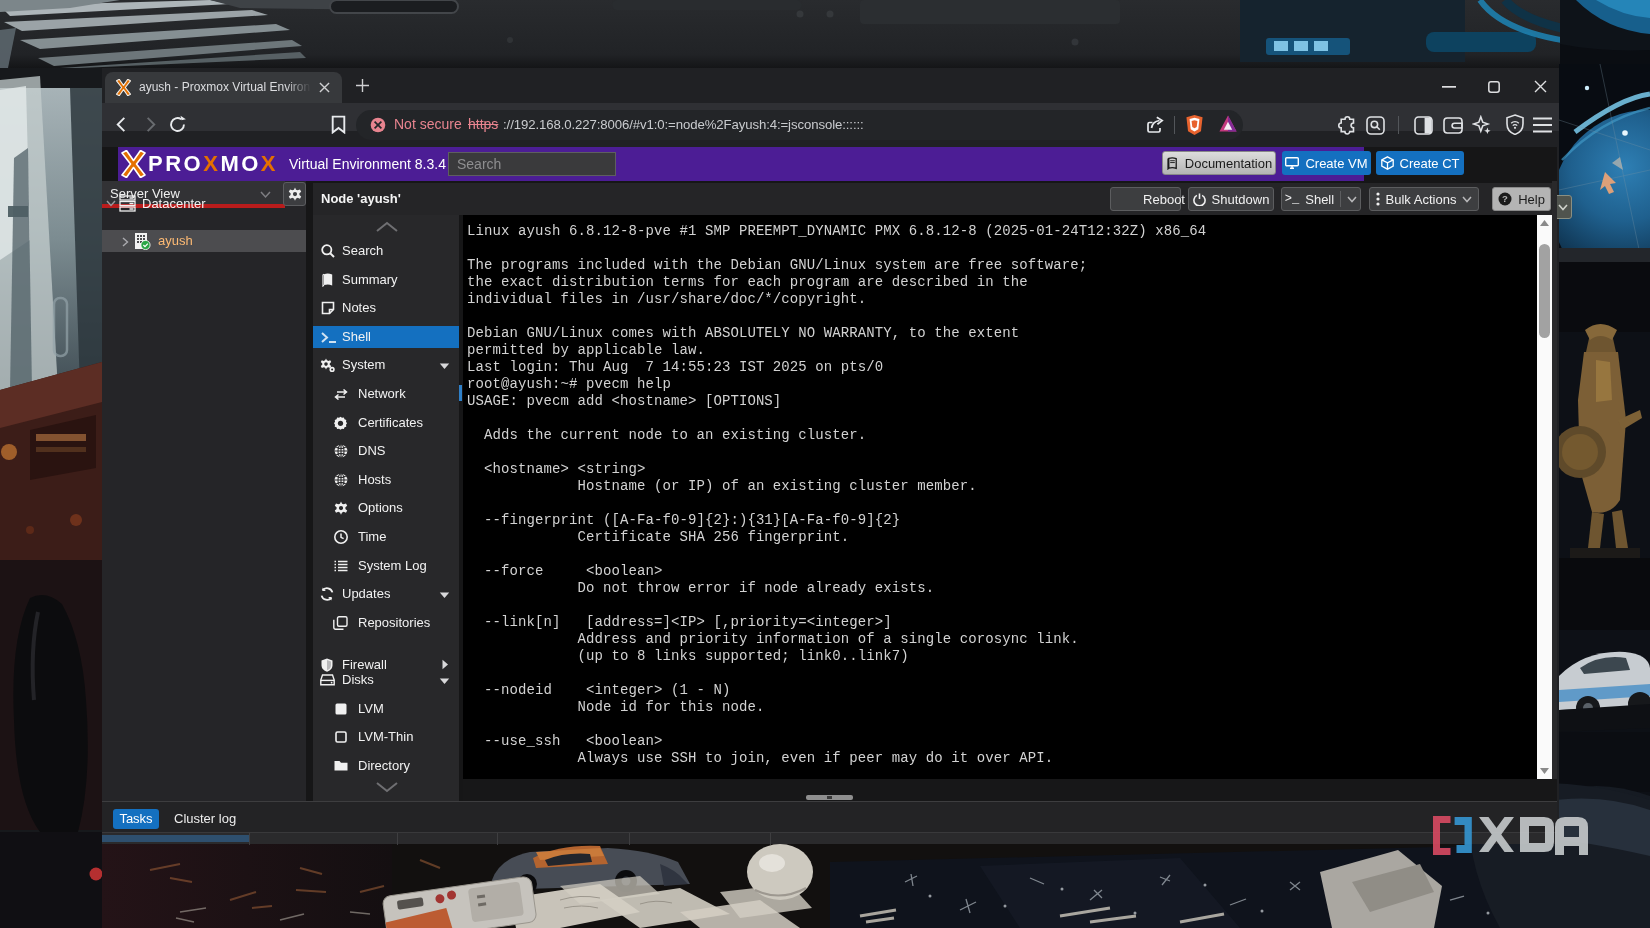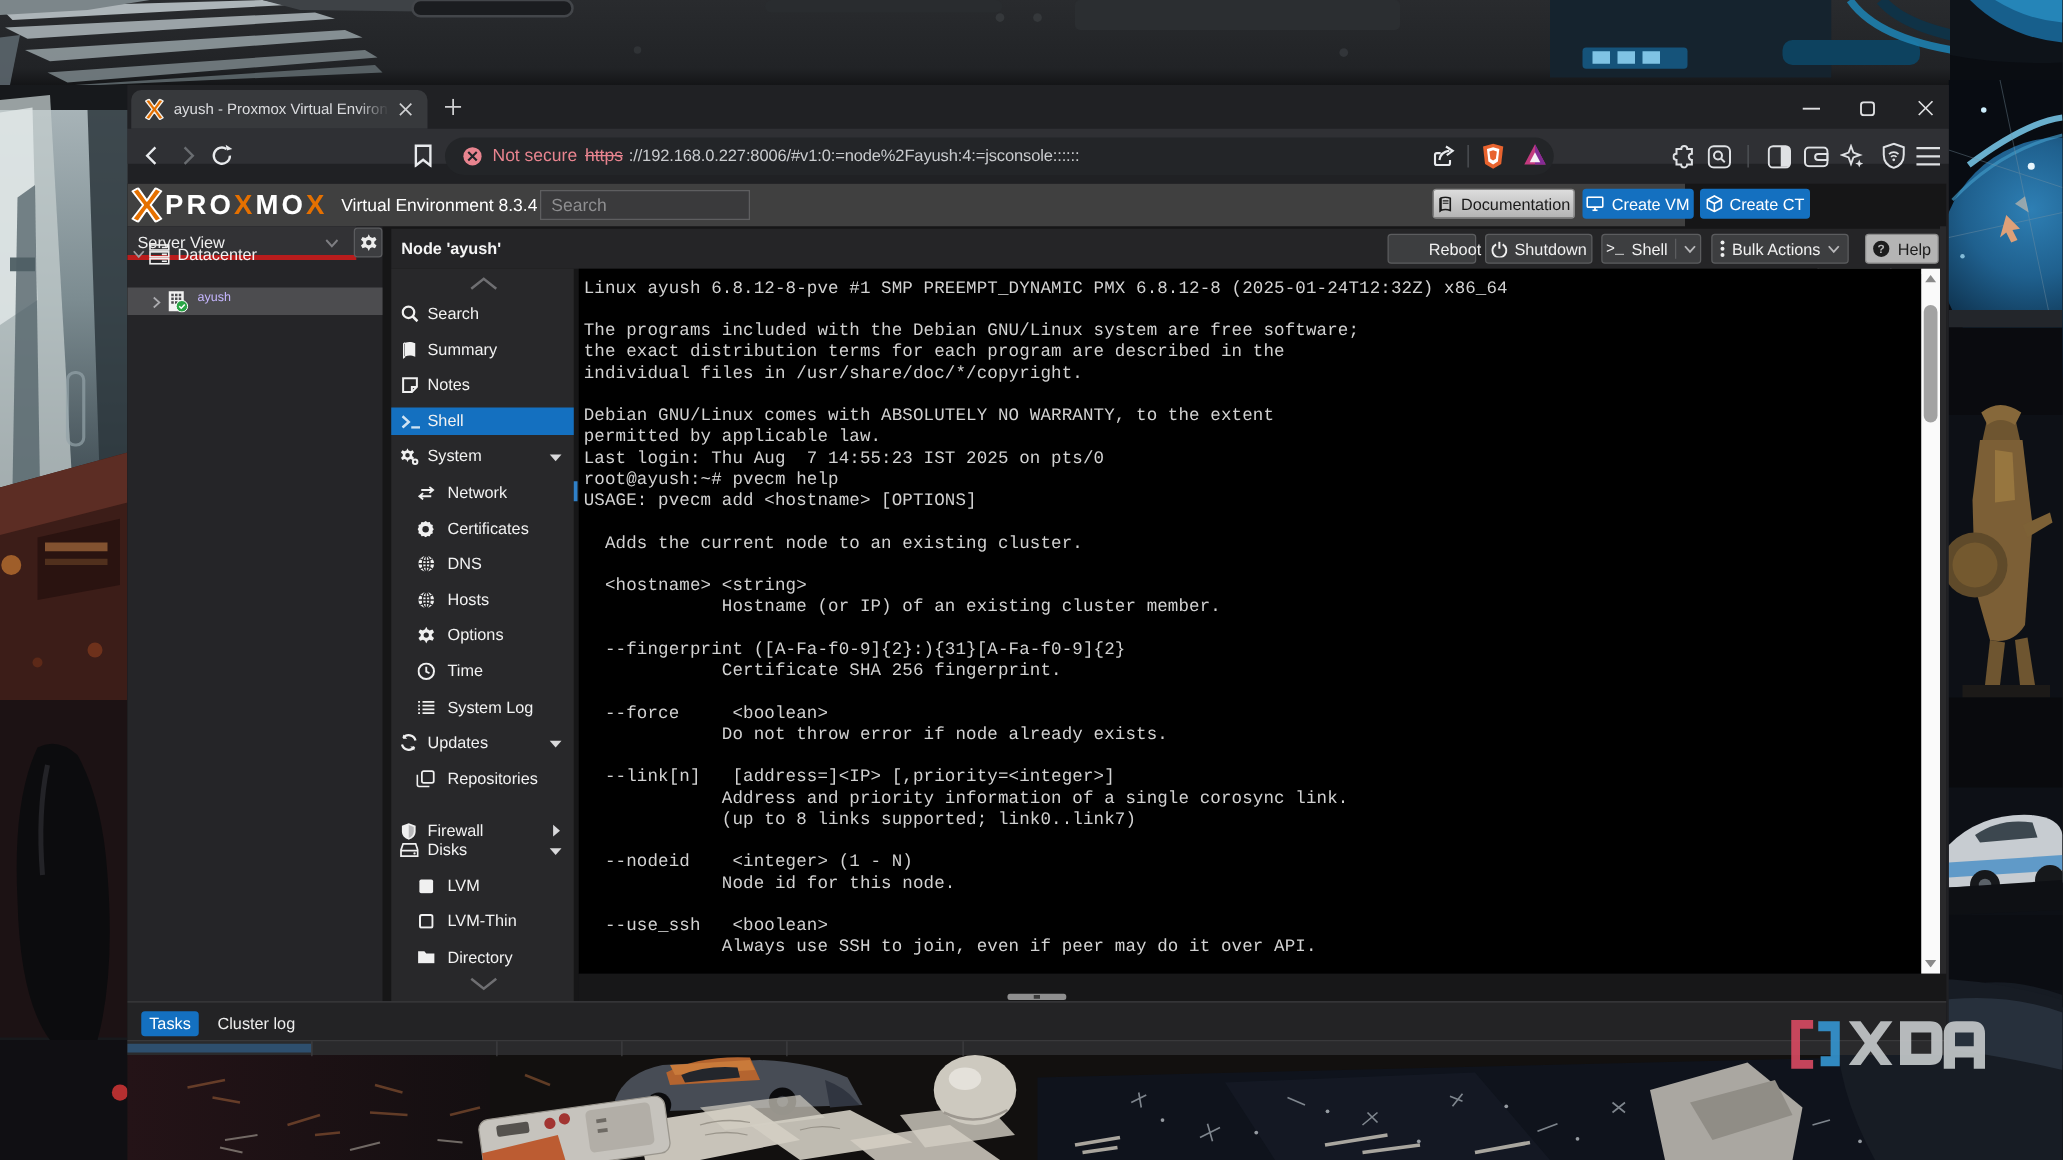--- a/index.html
+++ b/index.html
@@ -9,21 +9,21 @@
   svg { display:block; }
   #win { position:absolute; left:102px; top:68px; width:1457px; height:776px;
     background:#202124; }
   #tab { position:absolute; left:3px; top:4px; width:237px; height:31px;
     background:#37393c; border-radius:8px 8px 0 0; color:#dcdde0; font-size:12px; }
   #tab .title { position:absolute; left:34px; top:8px; width:172px; white-space:nowrap;
     overflow:hidden; -webkit-mask-image:linear-gradient(90deg,#000 85%,transparent); }
   #urlbar { position:absolute; left:254px; top:7px; width:887px; height:30px;
     background:#232528; border-radius:15px; color:#c9cbce; font-size:14px; }
   #pv { position:absolute; left:0; top:79px; width:1455px; height:697px; background:#161617; }
-  #pvhead { position:absolute; left:0; top:0; width:1246px; height:34px; background:#404040; }
+  #pvhead { position:absolute; left:16px; top:0; width:1246px; height:34px; background:#4c1d95; }
   .blue { background:#1470c0; }
   .hbtn { position:absolute; top:4px; height:24px; border-radius:3px; font-size:13px;
     color:#fff; display:flex; align-items:center; justify-content:center; gap:6px; }
   .tbtn { position:absolute; top:40px; height:24px; border-radius:3px; font-size:13px;
     color:#f0f0f0; background:#3d3e40; border:1px solid #5c5d5f; display:flex;
     align-items:center; justify-content:center; gap:6px; }
   #tree { position:absolute; left:0; top:34px; width:204px; height:620px; background:#252528; }
   #menu { position:absolute; left:211px; top:68px; width:146px; height:586px; background:#28282a; }
   .mi { position:absolute; left:0; width:146px; height:22px; color:#f2f2f2; font-size:13px; }
   .mi .lb { position:absolute; left:29px; top:3px; }
@@ -434,21 +434,21 @@
               <rect x="4" y="6" width="2" height="2"></rect>
               <rect x="7" y="6" width="2" height="2"></rect>
               <rect x="10" y="6" width="2" height="2"></rect>
               <rect x="4" y="9" width="2" height="2"></rect>
               <rect x="7" y="9" width="2" height="2"></rect>
               <rect x="10" y="9" width="2" height="2"></rect>
             </g>
           <circle cx="12.5" cy="13" r="4.6" fill="#29a545" stroke="#fff" stroke-width="0.8"></circle>
           <path d="M10.4 13 L12 14.6 L14.8 11.6" fill="none" stroke="#fff" stroke-width="1.2"></path>
         </svg>
-        <span class="abs" style="left:56px;top:3px;font-size:10px;color:#c4b5fd;">ayush</span>
+        <span class="abs" style="left:56px;top:3px;font-size:13px;color:#fdba74;">ayush</span>
       </div>
     </div>
 
     <div class="abs" style="left:211px;top:36px;width:1244px;height:32px;background:#252527;">
       <span class="abs" style="left:8px;top:8px;font-size:13px;font-weight:bold;color:#f5f5f5;">Node 'ayush'</span>
       <div class="tbtn" style="left:797px;top:4px;width:71px;padding-left:31px;">
         <svg width="13" height="13" viewBox="0 0 14 14">
             <path d="M12.3 7 A5.3 5.3 0 1 1 9.6 2.4" fill="none" stroke="#f0f0f0" stroke-width="1.7"></path>
             <path d="M9.6 0.5 L9.6 4.4 L13.4 4.4" fill="#f0f0f0" stroke="none" transform="rotate(-45 9.6 2.9)"></path>
           </svg>

